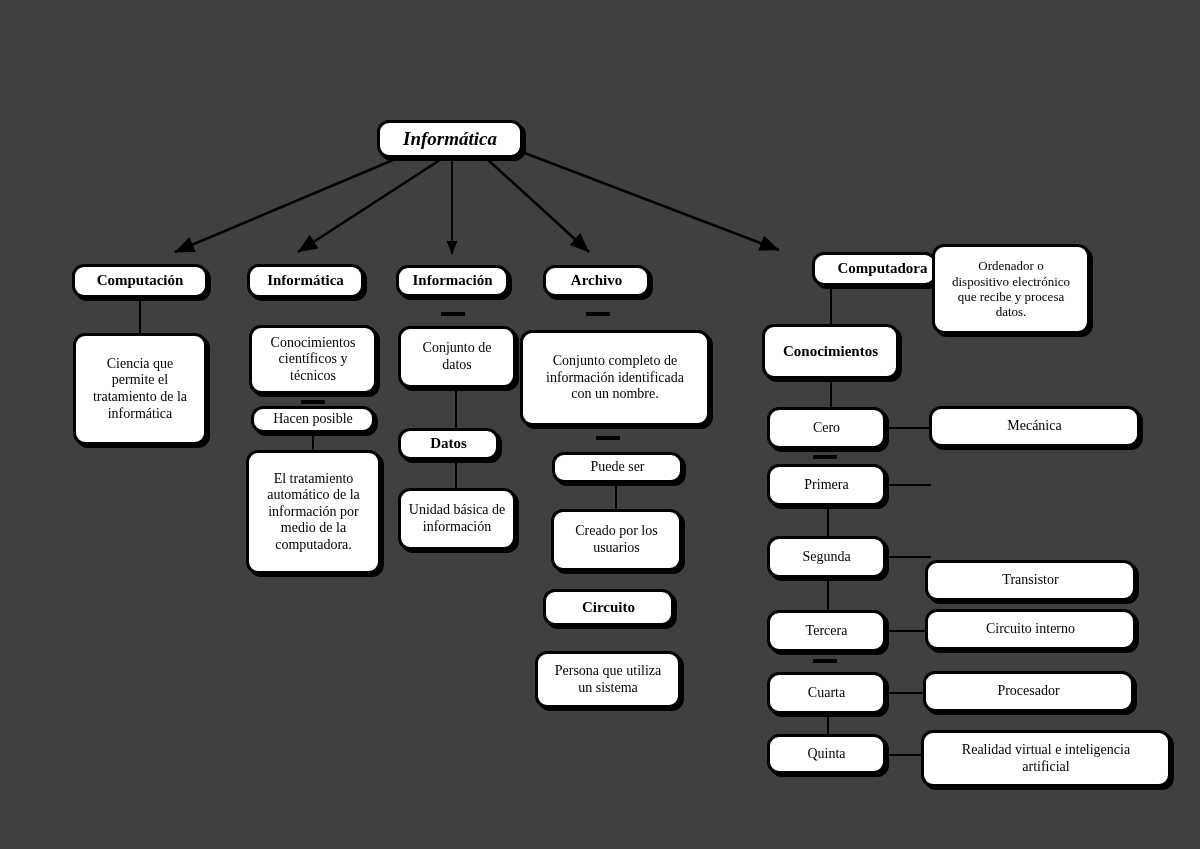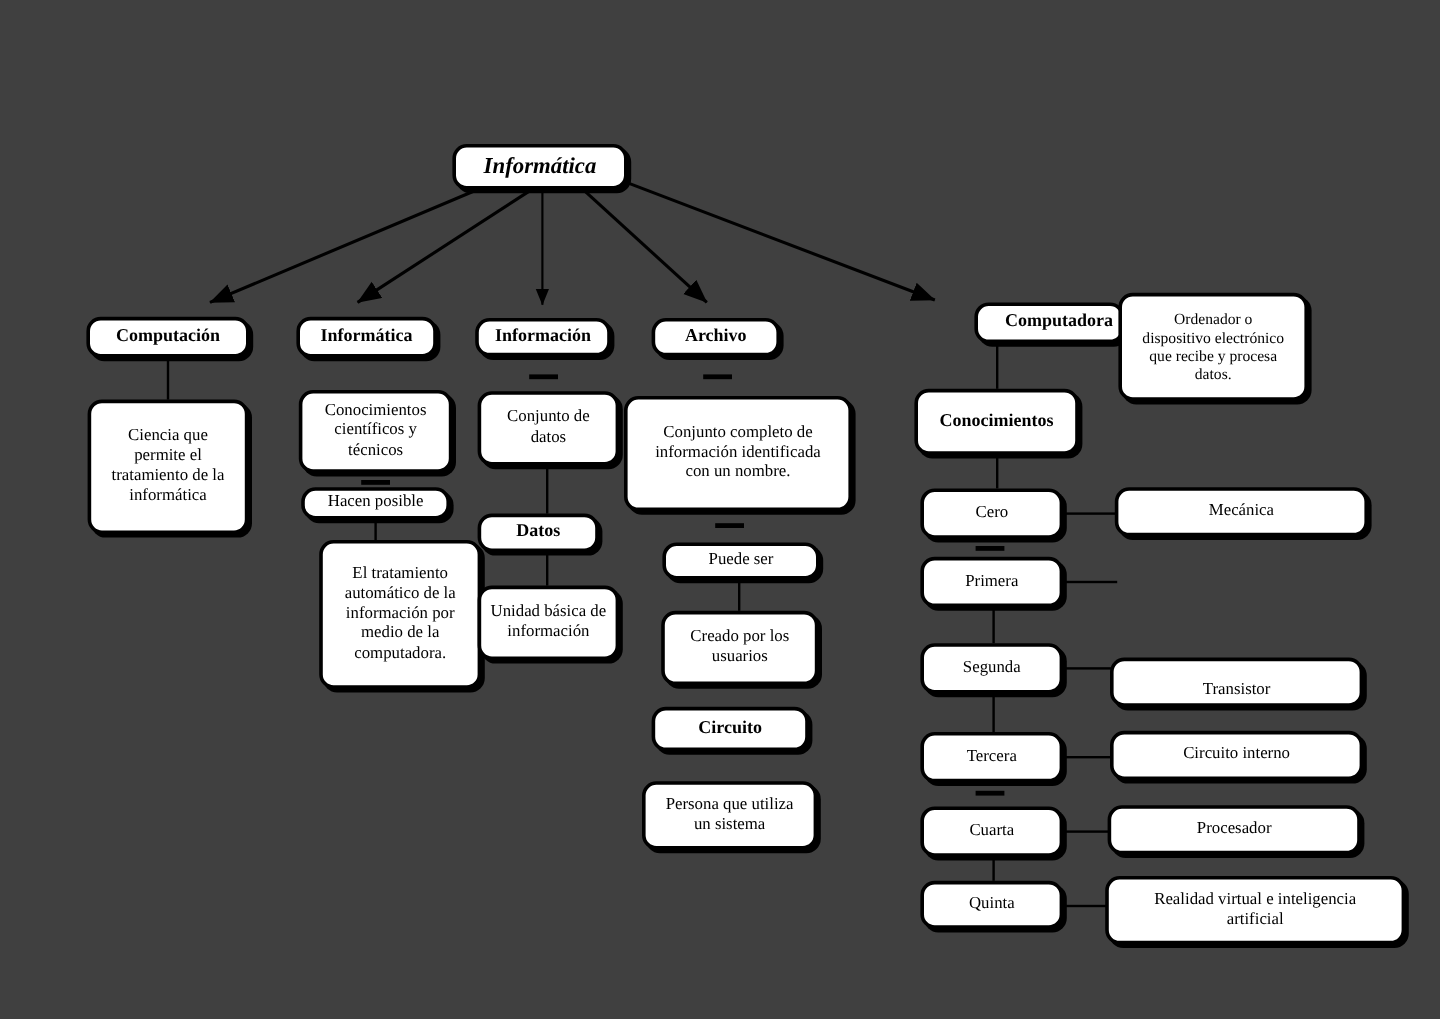--- a/index.html
+++ b/index.html
@@ -117,21 +117,21 @@
   <div class="node n-plain" style="left:249px; top:325px; width:128px; height:69px;">
     <span class="lbl">Conocimientos
 científicos y
 técnicos</span>
   </div>
   <div class="dash" style="left:301px; top:400px; width:24px;"></div>
   <div class="node n-plain" style="left:251px; top:406px; width:124px; height:27px;">
     <span class="lbl">Hacen posible</span>
   </div>
   <div class="vline" style="left:312px; top:433px; height:17px;"></div>
-  <div class="node n-plain" style="left:246px; top:450px; width:135px; height:124px;margin-left:20px;">
+  <div class="node n-plain" style="left:246px; top:450px; width:135px; height:124px;">
     <span class="lbl">El tratamiento
 automático de la
 información por
 medio de la
 computadora.</span>
   </div>
 
   <div class="node n-bold" style="left:396px; top:265px; width:113px; height:32px;">
     <span class="lbl">Información</span>
   </div>
@@ -204,21 +204,21 @@
   <div class="node n-plain" style="left:767px; top:464px; width:119px; height:42px;">
     <span class="lbl">Primera</span>
   </div>
   <div class="hline" style="left:886px; top:484px; width:45px;"></div>
   <div class="vline" style="left:827px; top:506px; height:30px;"></div>
 
   <div class="node n-plain" style="left:767px; top:536px; width:119px; height:42px;">
     <span class="lbl">Segunda</span>
   </div>
   <div class="hline" style="left:886px; top:556px; width:45px;"></div>
-  <div class="node n-plain" style="left:925px; top:548px; width:211px; height:41px;align-items:flex-end;">
+  <div class="node n-plain" style="left:925px; top:560px; width:211px; height:41px;">
     <span class="lbl">Transistor</span>
   </div>
   <div class="vline" style="left:827px; top:578px; height:32px;"></div>
 
   <div class="node n-plain" style="left:767px; top:610px; width:119px; height:42px;">
     <span class="lbl">Tercera</span>
   </div>
   <div class="hline" style="left:886px; top:630px; width:45px;"></div>
   <div class="node n-plain" style="left:925px; top:609px; width:211px; height:41px;">
     <span class="lbl">Circuito interno</span>

